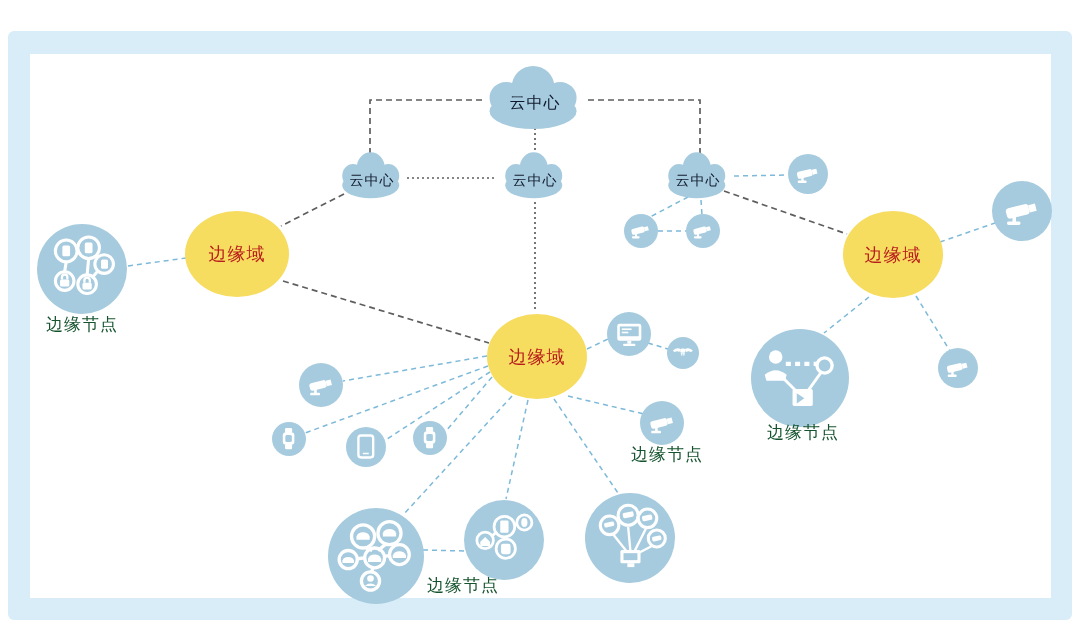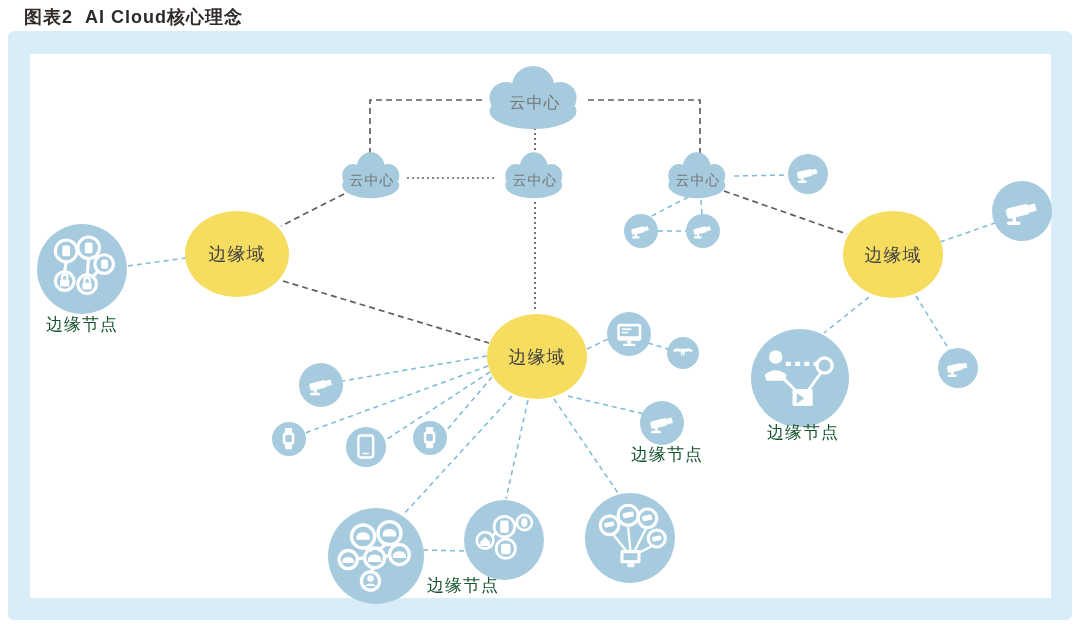--- a/index.html
+++ b/index.html
@@ -16,25 +16,25 @@
     position:absolute;left:8px;top:31px;width:1064px;height:589px;
     background:#d8edf8;border-radius:6px;
   }
   .canvas{
     position:absolute;left:30px;top:54px;width:1021px;height:544px;
     background:#ffffff;
   }
   .connectors{position:absolute;left:0;top:0;width:1080px;height:626px;pointer-events:none;z-index:2;}
   .cloud{position:absolute;z-index:3;display:flex;align-items:center;justify-content:center;}
   .cloud svg.cloud-shape{position:absolute;left:0;top:0;width:100%;height:100%;}
-  .cloud-label{position:relative;z-index:1;color:#737373;padding-top:12px;letter-spacing:1px;font-family:Liberation Serif, serif;}
+  .cloud-label{position:relative;z-index:1;color:#0f172a;padding-top:12px;letter-spacing:1px;font-family:Liberation Serif, serif;}
   .domain{
     position:absolute;z-index:4;background:#f6dc5f;border-radius:50%;
     display:flex;align-items:center;justify-content:center;
-    color:#404040;font-size:18px;letter-spacing:1px;
+    color:#b91c1c;font-size:18px;letter-spacing:1px;
   }
   .node{
     position:absolute;z-index:3;background:#a6cbde;border-radius:50%;
     display:flex;align-items:center;justify-content:center;
   }
   .node svg{width:74%;height:74%;}
   .node.cluster svg{width:86%;height:86%;}
   .caption{
     position:absolute;z-index:5;text-align:center;font-size:17px;color:#14532d;
     letter-spacing:1px;
@@ -178,21 +178,20 @@
       <line x1="28" y1="48" x2="47" y2="67" stroke="#ffffff" stroke-width="3.5"></line>
       <line x1="75" y1="43" x2="58" y2="67" stroke="#ffffff" stroke-width="3.5"></line>
       <rect x="41" y="63" width="24" height="20" rx="2" fill="#ffffff"></rect>
       <path d="M46 68 l9 6 -9 6 z" fill="#a6cbde"></path>
     </symbol>
   </defs>
 </svg>
 
 <div class="page">
 
-  <div class="fig-title">图表2  AI Cloud核心理念</div>
 
   <div class="frame"></div>
   <div class="canvas"></div>
 
   <svg class="connectors" viewBox="0 0 1080 626">
     <g stroke="#5e5e5e" stroke-width="1.7" fill="none">
       <polyline points="482,100 370,100 370,153" stroke-dasharray="6 4"></polyline>
       <polyline points="588,100 700,100 700,153" stroke-dasharray="6 4"></polyline>
       <line x1="535" y1="128" x2="535" y2="153" stroke-dasharray="2 3"></line>
       <line x1="407" y1="178" x2="496" y2="178" stroke-dasharray="2 3"></line>

